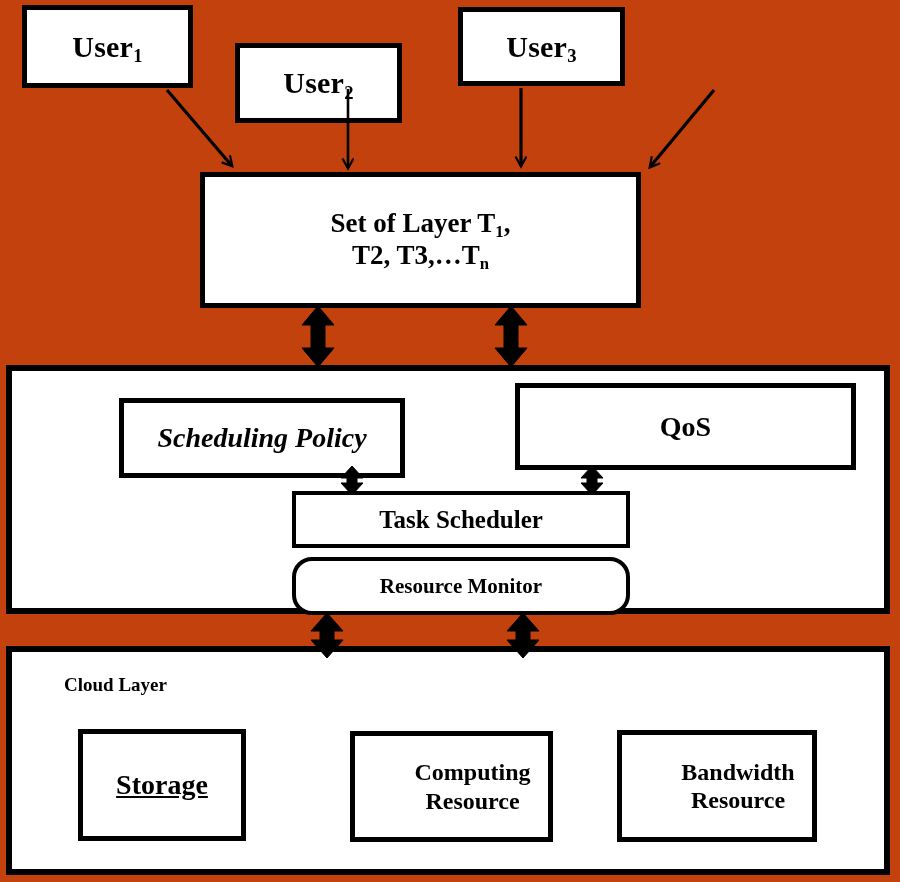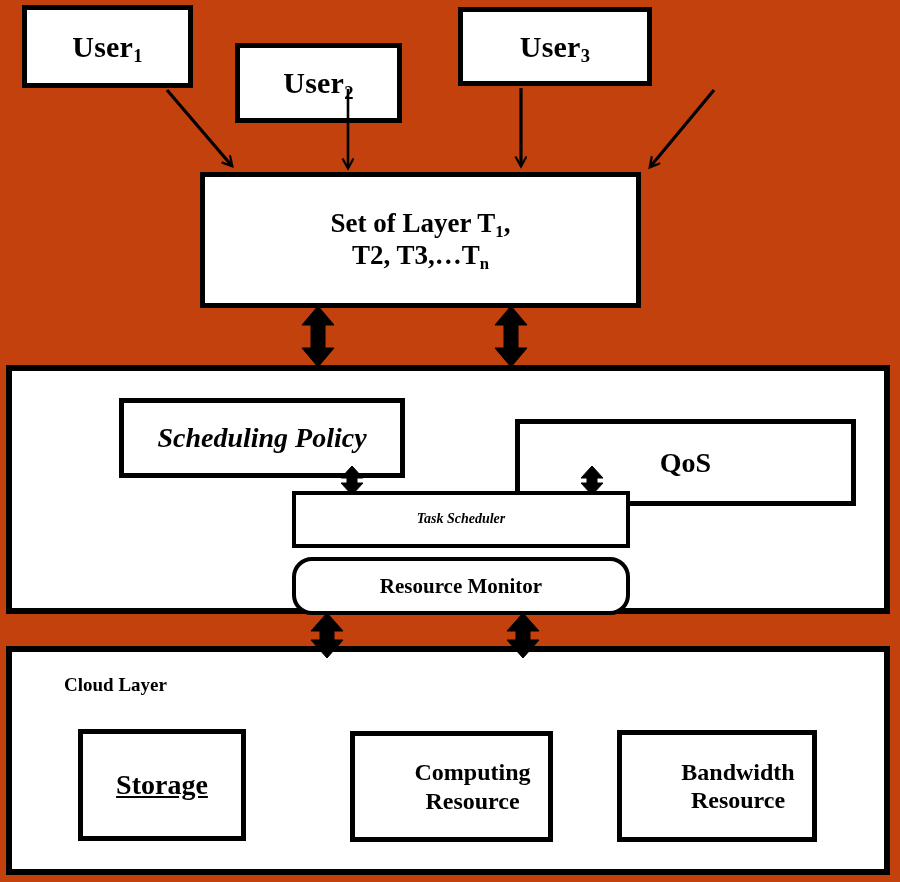--- a/index.html
+++ b/index.html
@@ -54,21 +54,21 @@
   .tasks-box .tline { display: block; }
   .tasks-box sub {
     font-size: 0.62em;
     vertical-align: baseline;
     position: relative;
     bottom: -0.28em;
     font-weight: bold;
   }
   .policy-box { font-size: 28px; }
   .qos-box    { font-size: 28px; }
-  .sched-box  { font-size: 14px; border-width: 4px; font-style: italic; }
+  .sched-box  { font-size: 25px; border-width: 4px; }
   .mon-box    { font-size: 21px; border-width: 4px; }
   .res-box    { font-size: 24px; border-width: 5px; padding-left: 42px; }
   .storage-box{ font-size: 28px; border-width: 5px; text-decoration: underline; }
 
   .cloud-label {
     position: absolute;
     font-size: 19px;
     font-weight: bold;
     color: #000000;
     white-space: nowrap;
@@ -88,39 +88,39 @@
 <div id="canvas">
 
   <div class="box user-box" style="left:22px; top:5px; width:171px; height:83px;">
     <span><span>User</span><sub>1</sub></span>
   </div>
 
   <div class="box user-box" style="left:235px; top:7px; width:167px; height:80px;margin-top:36px;">
     <span><span>User</span><sub>2</sub></span>
   </div>
 
-  <div class="box user-box" style="left:458px; top:7px; width:194px; height:79px;text-align:center;">
+  <div class="box user-box" style="left:458px; top:7px; width:167px; height:79px;text-align:center;">
     <span><span>User</span><sub>3</sub></span>
   </div>
 
 
   <div class="box tasks-box" style="left:200px; top:172px; width:441px; height:136px;">
     <div>
       <span class="tline"><span>Set of Layer T</span><sub>1</sub><span>,</span></span>
       <span class="tline"><span>T2, T3,…T</span><sub>n</sub></span>
     </div>
   </div>
 
   <div class="box container-box" style="left:6px; top:365px; width:884px; height:249px;"></div>
 
   <div class="box policy-box" style="left:119px; top:398px; width:286px; height:80px;font-style:italic;">
     <span>Scheduling Policy</span>
   </div>
 
-  <div class="box qos-box" style="left:515px; top:383px; width:341px; height:87px;margin-top:36px;">
+  <div class="box qos-box" style="left:515px; top:383px; width:341px; height:87px;">
     <span>QoS</span>
   </div>
 
   <div class="box sched-box" style="left:292px; top:491px; width:338px; height:57px;">
     <span>Task Scheduler</span>
   </div>
 
   <div class="box mon-box" style="left:292px; top:557px; width:338px; height:58px;border-radius:20px;">
     <span>Resource Monitor</span>
   </div>

